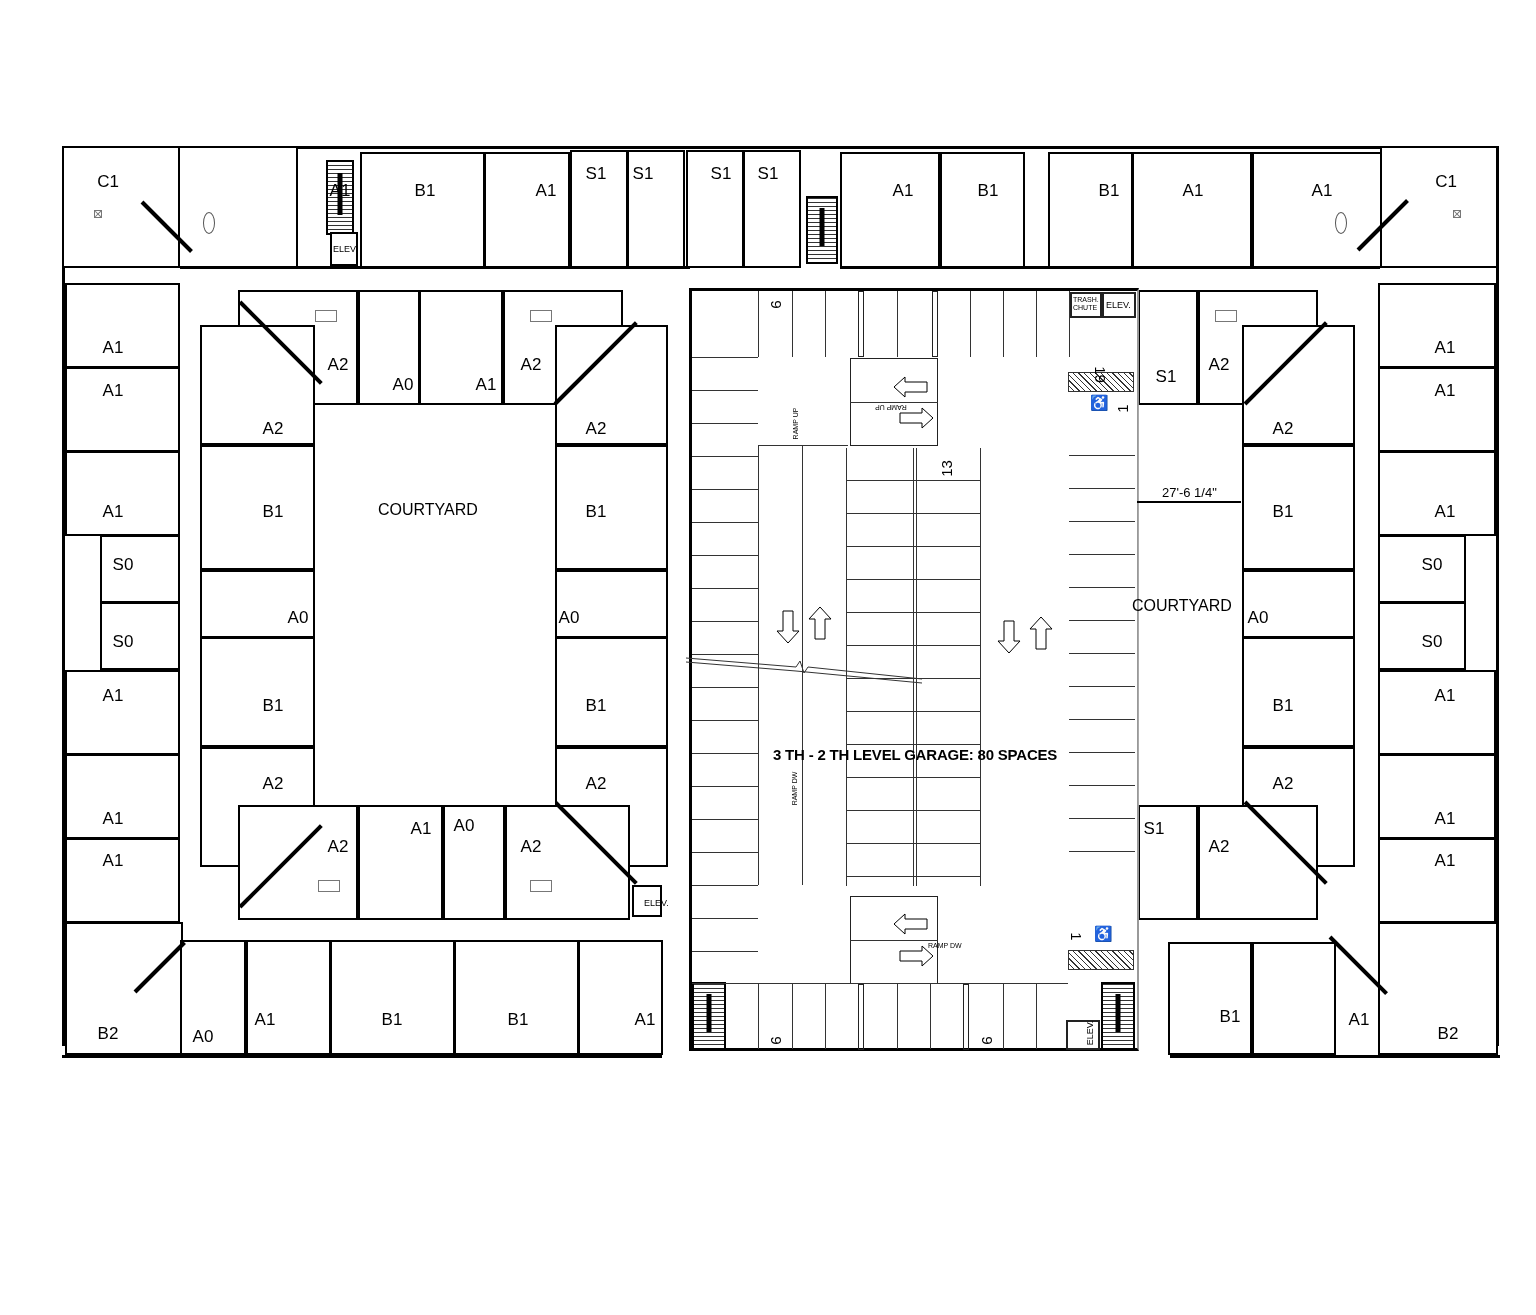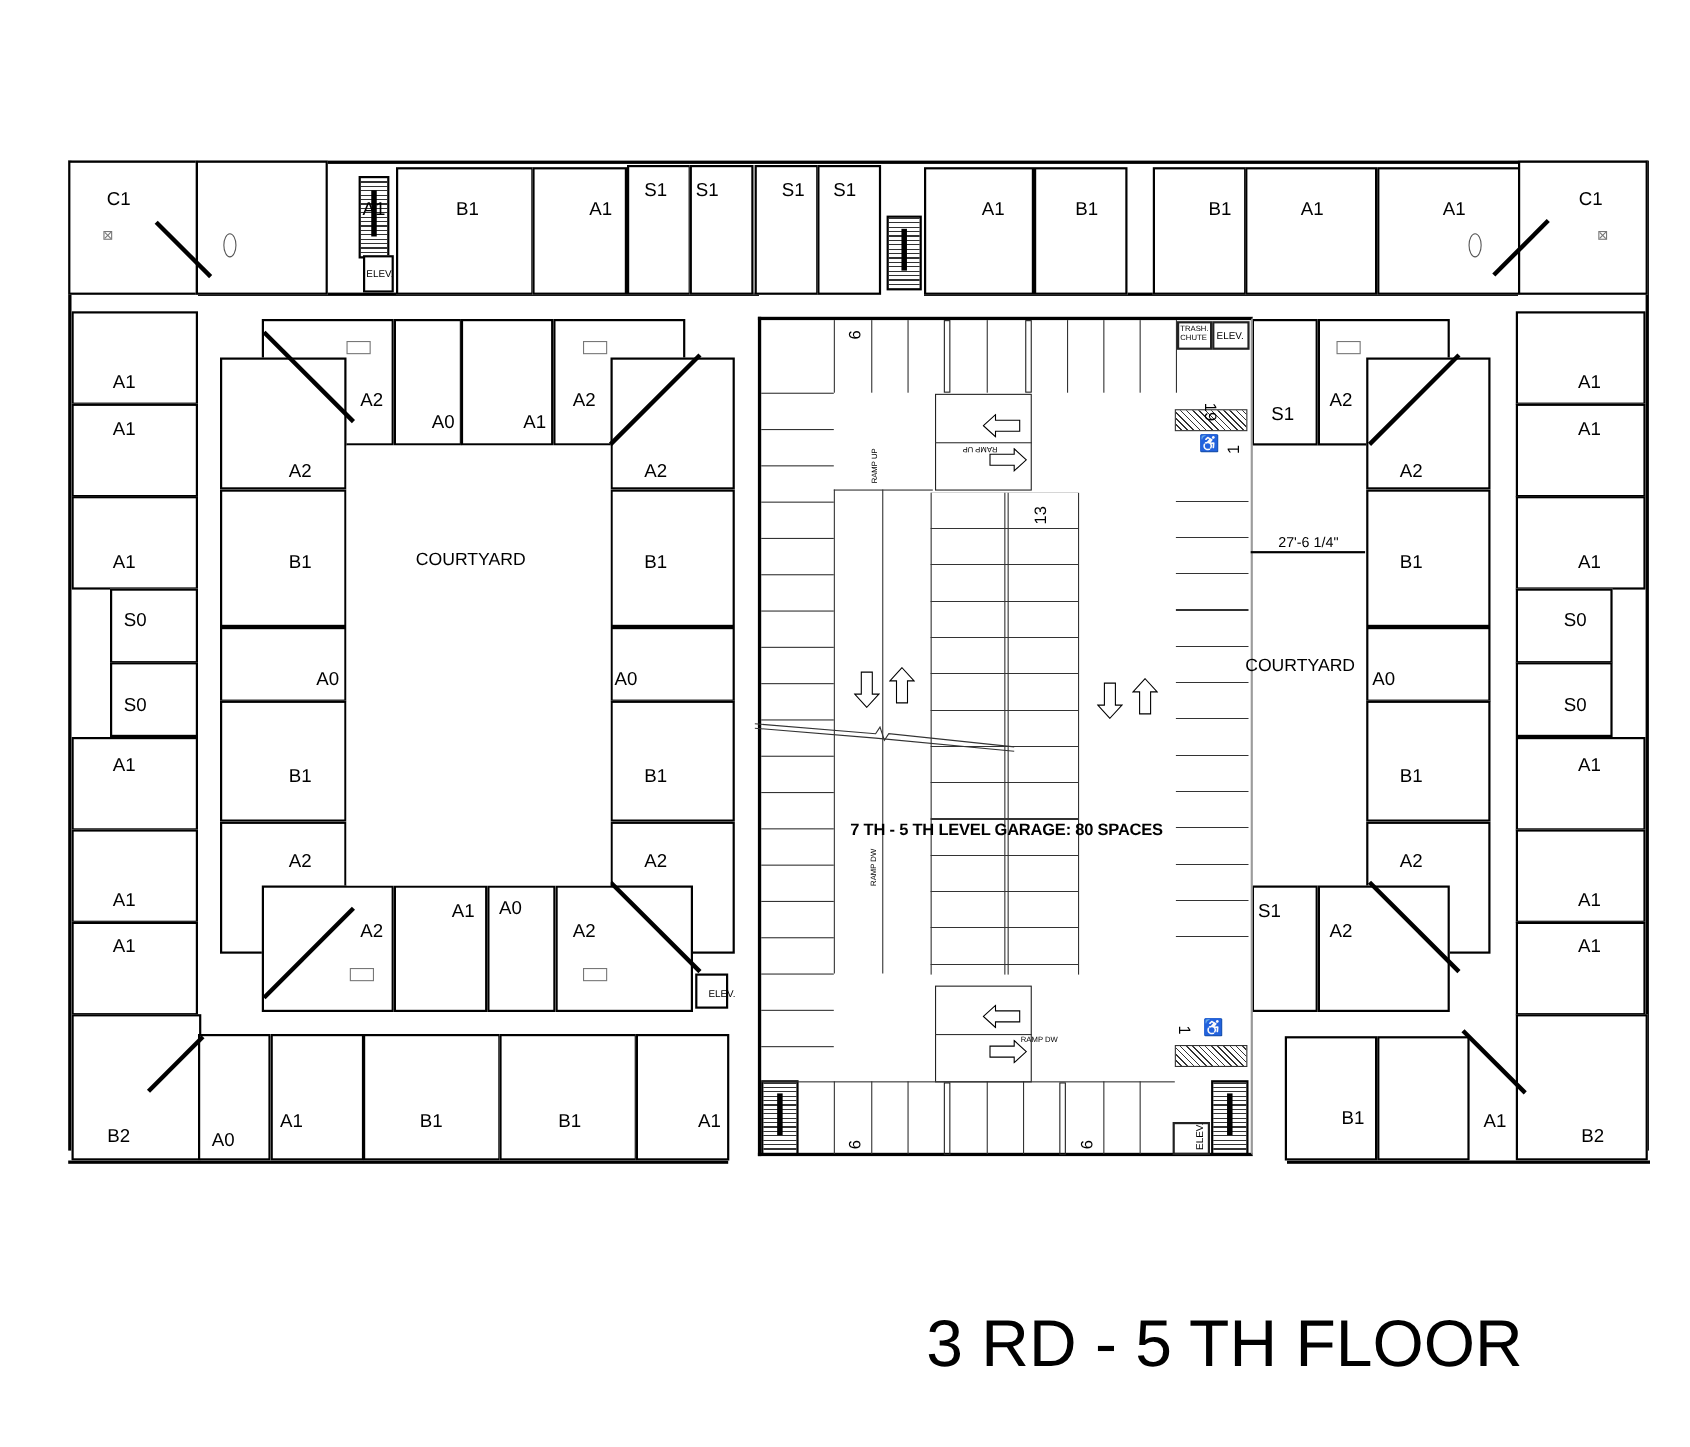--- a/index.html
+++ b/index.html
@@ -252,21 +252,21 @@
   <div class="stall-line-v" style="left:1036px;top:983px;height:66px;"></div>
 
   <div class="stall-num" style="left:772px;top:296px;transform:rotate(90deg);">9</div>
   <div class="stall-num" style="left:938px;top:460px;transform:rotate(-90deg);">13</div>
   <div class="stall-num" style="left:1092px;top:366px;transform:rotate(90deg);">19</div>
   <div class="stall-num" style="left:1118px;top:400px;transform:rotate(-90deg);">1</div>
   <div class="stall-num" style="left:1072px;top:928px;transform:rotate(90deg);">1</div>
   <div class="stall-num" style="left:772px;top:1032px;transform:rotate(90deg);">9</div>
   <div class="stall-num" style="left:983px;top:1032px;transform:rotate(90deg);">9</div>
 
-  <div class="garage-text" style="left:773px;top:746px;">7 TH - 5 TH LEVEL GARAGE: 80 SPACES</div>
+  <div class="garage-text" style="left:773px;top:746px;">3 TH - 2 TH LEVEL GARAGE: 80 SPACES</div>
 
   <div class="stall-line-v" style="left:1138px;top:405px;height:400px;background:#aaa;"></div>
   <div class="stall-line-h" style="left:1137px;top:501px;width:104px;background:#000;height:2px;"></div>
   <div class="abs" style="left:1162px;top:485px;font-size:13px;">27'-6 1/4"</div>
   <div class="abs" style="left:1132px;top:597px;font-size:16px;">COURTYARD</div>
   <div class="abs" style="left:378px;top:501px;font-size:16px;">COURTYARD</div>
 
   <div class="small-text" style="left:333px;top:244px;font-size:9px;">ELEV.</div>
   <div class="small-text" style="left:644px;top:898px;font-size:9px;">ELEV.</div>
 
@@ -348,14 +348,13 @@
   <div class="unit-label" style="left:1166px;top:376px;">S1</div>
   <div class="unit-label" style="left:1219px;top:364px;">A2</div>
   <div class="unit-label" style="left:1283px;top:428px;">A2</div>
   <div class="unit-label" style="left:1283px;top:511px;">B1</div>
   <div class="unit-label" style="left:1258px;top:617px;">A0</div>
   <div class="unit-label" style="left:1283px;top:705px;">B1</div>
   <div class="unit-label" style="left:1283px;top:783px;">A2</div>
   <div class="unit-label" style="left:1154px;top:828px;">S1</div>
   <div class="unit-label" style="left:1219px;top:846px;">A2</div>
 
-  <div class="title" style="left:842px;top:1192px;">3 RD - 5 TH FLOOR</div>
 </div>
 
 </body></html>

